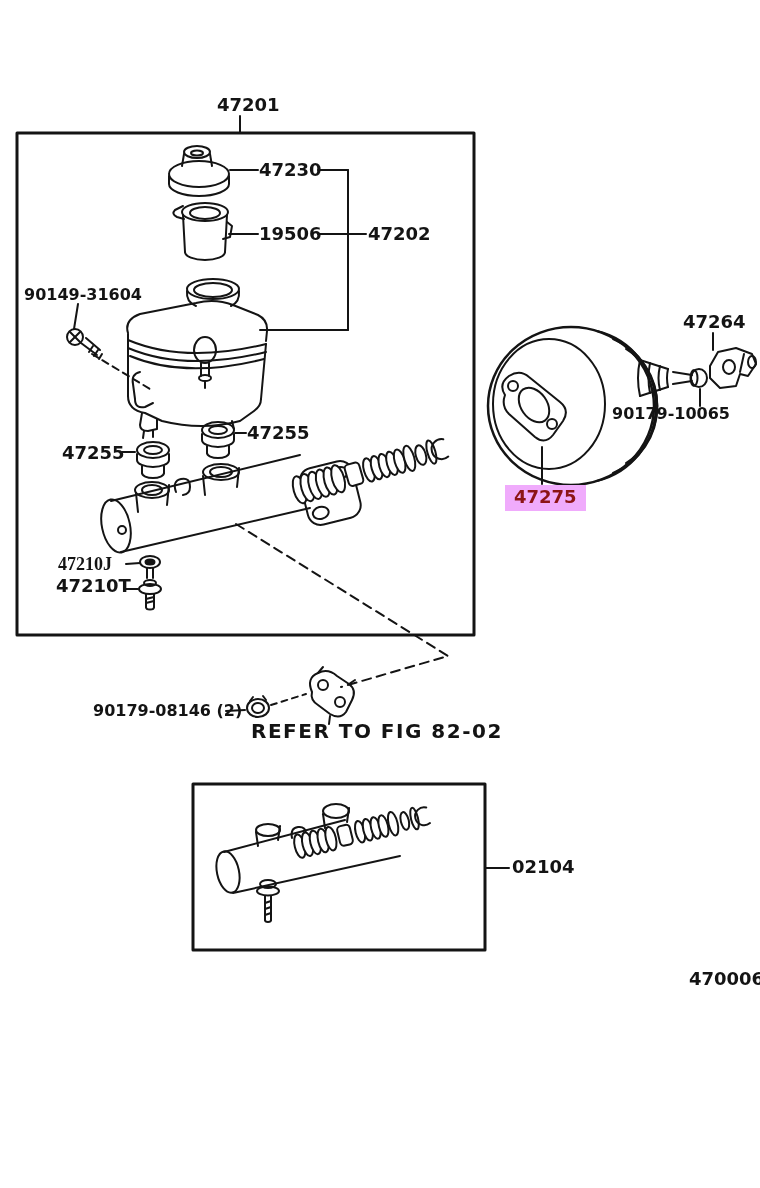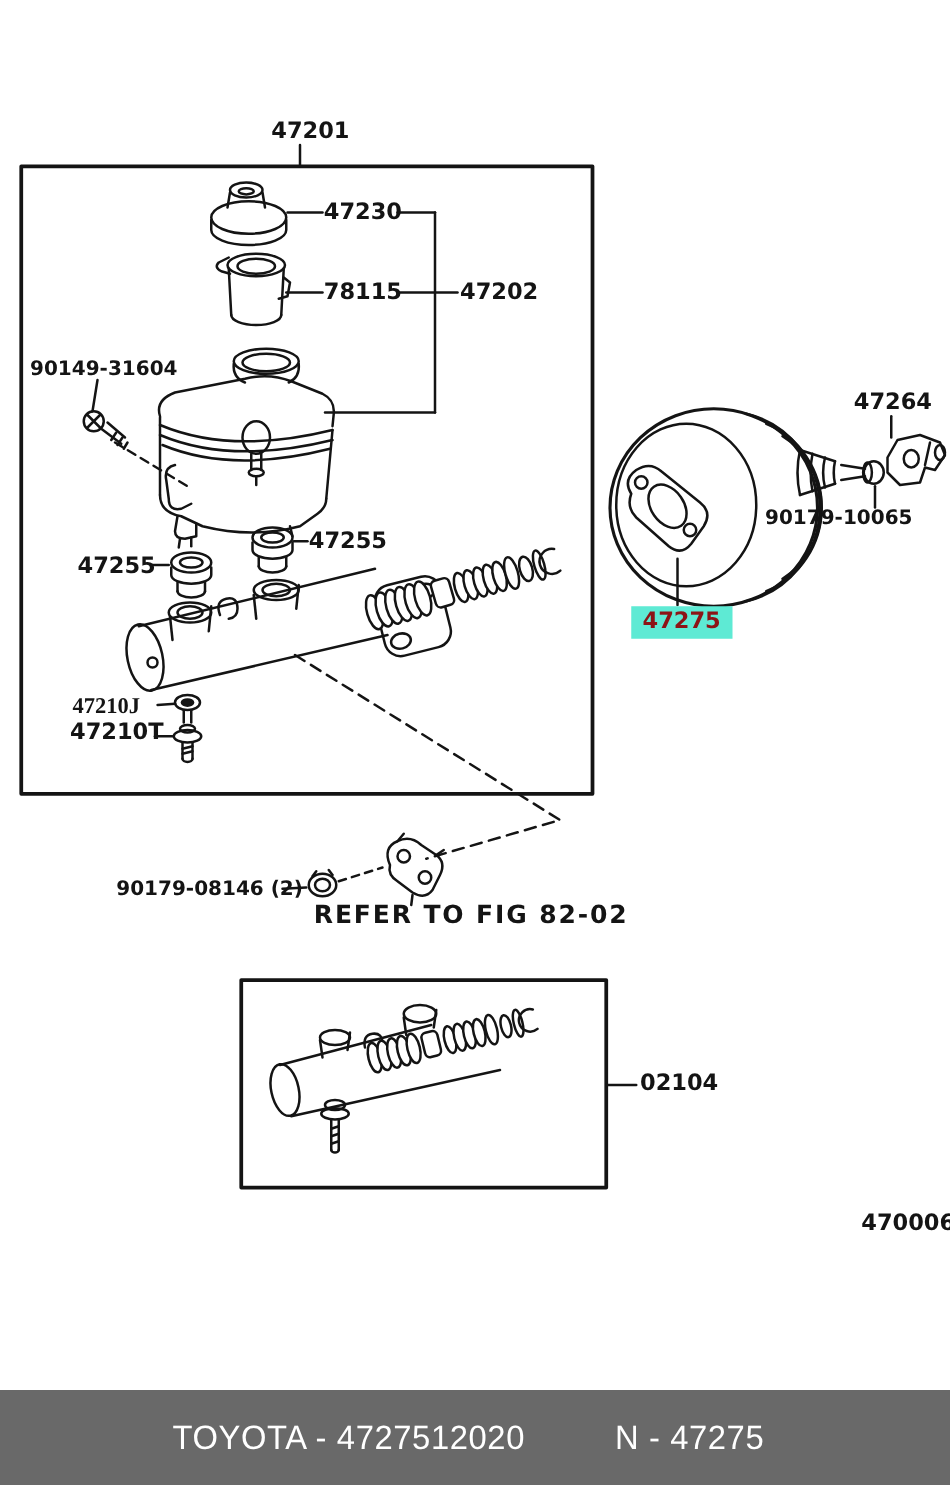--- a/index.html
+++ b/index.html
@@ -4,21 +4,21 @@
 <style>
   html,body{margin:0;padding:0;}
   body{width:760px;height:1188px;background:#ffffff;position:relative;overflow:hidden;
        font-family:"DejaVu Sans",sans-serif;}
   .stage{position:absolute;left:0;top:0;width:760px;height:840px;}
   svg{position:absolute;left:0;top:0;}
   .lbl{position:absolute;font:bold 18px "DejaVu Sans",sans-serif;color:#141414;
        white-space:nowrap;letter-spacing:0;line-height:1.05;}
   .lbl.sm{font-size:16px;}
   .lbl.note{font-size:20px;letter-spacing:1.5px;}
-  .hl{background:#5eead4;color:#8c1416;padding:3px 9px 4px 9px;}
+  .hl{background:#f0abfc;color:#8c1416;padding:3px 9px 4px 9px;}
   .footer{position:absolute;left:0;top:1112px;width:760px;height:76px;background:#696969;}
   .footer span{position:absolute;top:0;height:76px;line-height:76px;color:#ffffff;
        font-family:"Liberation Sans",sans-serif;font-size:27px;letter-spacing:0.5px;
        transform:scaleX(0.97);transform-origin:left center;white-space:nowrap;}
   .ft-left{left:138px;}
   .ft-right{left:492px;}
 </style>
 </head>
 <body>
 
@@ -269,33 +269,29 @@
         <line x1="265" y1="903" x2="271" y2="901"></line>
         <line x1="265" y1="909" x2="271" y2="907"></line>
         <line x1="265" y1="915" x2="271" y2="913"></line>
         <path d="M265,920 A3 2 0 0 0 271,920"></path>
       </g>
     </g>
   </svg>
 
   <div class="lbl" style="left:217px;top:96px;">47201</div>
   <div class="lbl" style="left:259px;top:161px;">47230</div>
-  <div class="lbl" style="left:259px;top:225px;">78115</div>
+  <div class="lbl" style="left:259px;top:225px;">19506</div>
   <div class="lbl" style="left:368px;top:225px;">47202</div>
   <div class="lbl sm" style="left:24px;top:287px;">90149-31604</div>
   <div class="lbl" style="left:247px;top:424px;">47255</div>
   <div class="lbl" style="left:62px;top:444px;">47255</div>
   <div class="lbl" style="left:58px;top:555px;font-family:Liberation Serif, serif;">47210J</div>
   <div class="lbl" style="left:56px;top:577px;">47210T</div>
   <div class="lbl sm" style="left:93px;top:703px;">90179-08146 (2)</div>
   <div class="lbl note" style="left:251px;top:721px;">REFER TO FIG 82-02</div>
   <div class="lbl" style="left:683px;top:313px;">47264</div>
   <div class="lbl sm" style="left:612px;top:406px;">90179-10065</div>
   <div class="lbl hl" style="left:505px;top:485px;">47275</div>
   <div class="lbl" style="left:512px;top:858px;">02104</div>
   <div class="lbl" style="left:689px;top:970px;">470006</div>
 
-  <div class="footer">
-    <span class="ft-left">TOYOTA - 4727512020</span>
-    <span class="ft-right">N - 47275</span>
-  </div>
 
 </div>
 
 </body></html>

